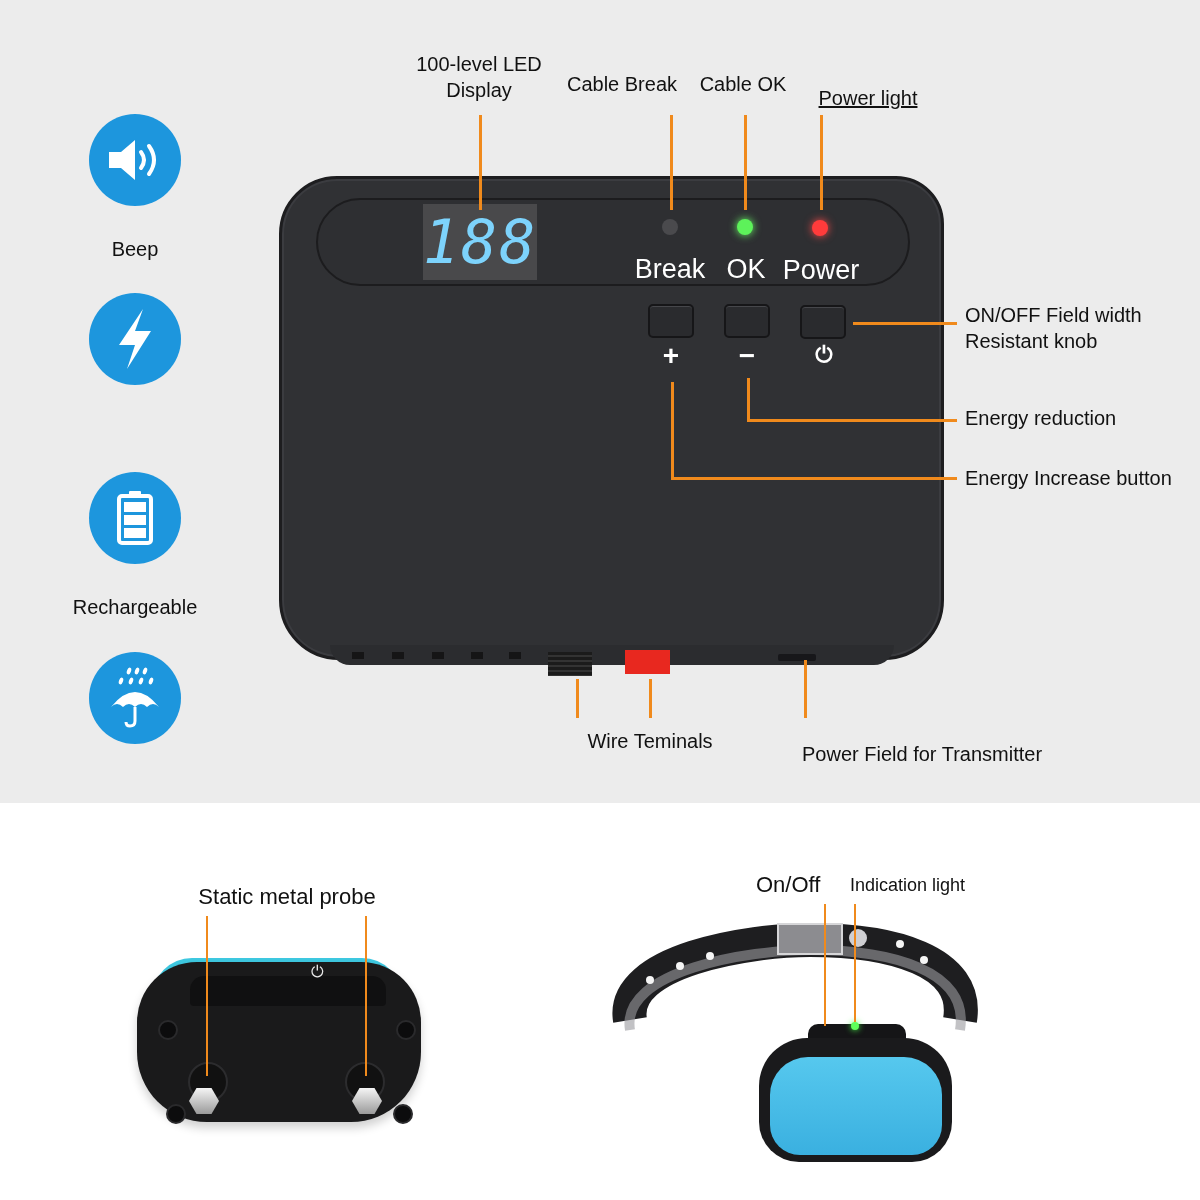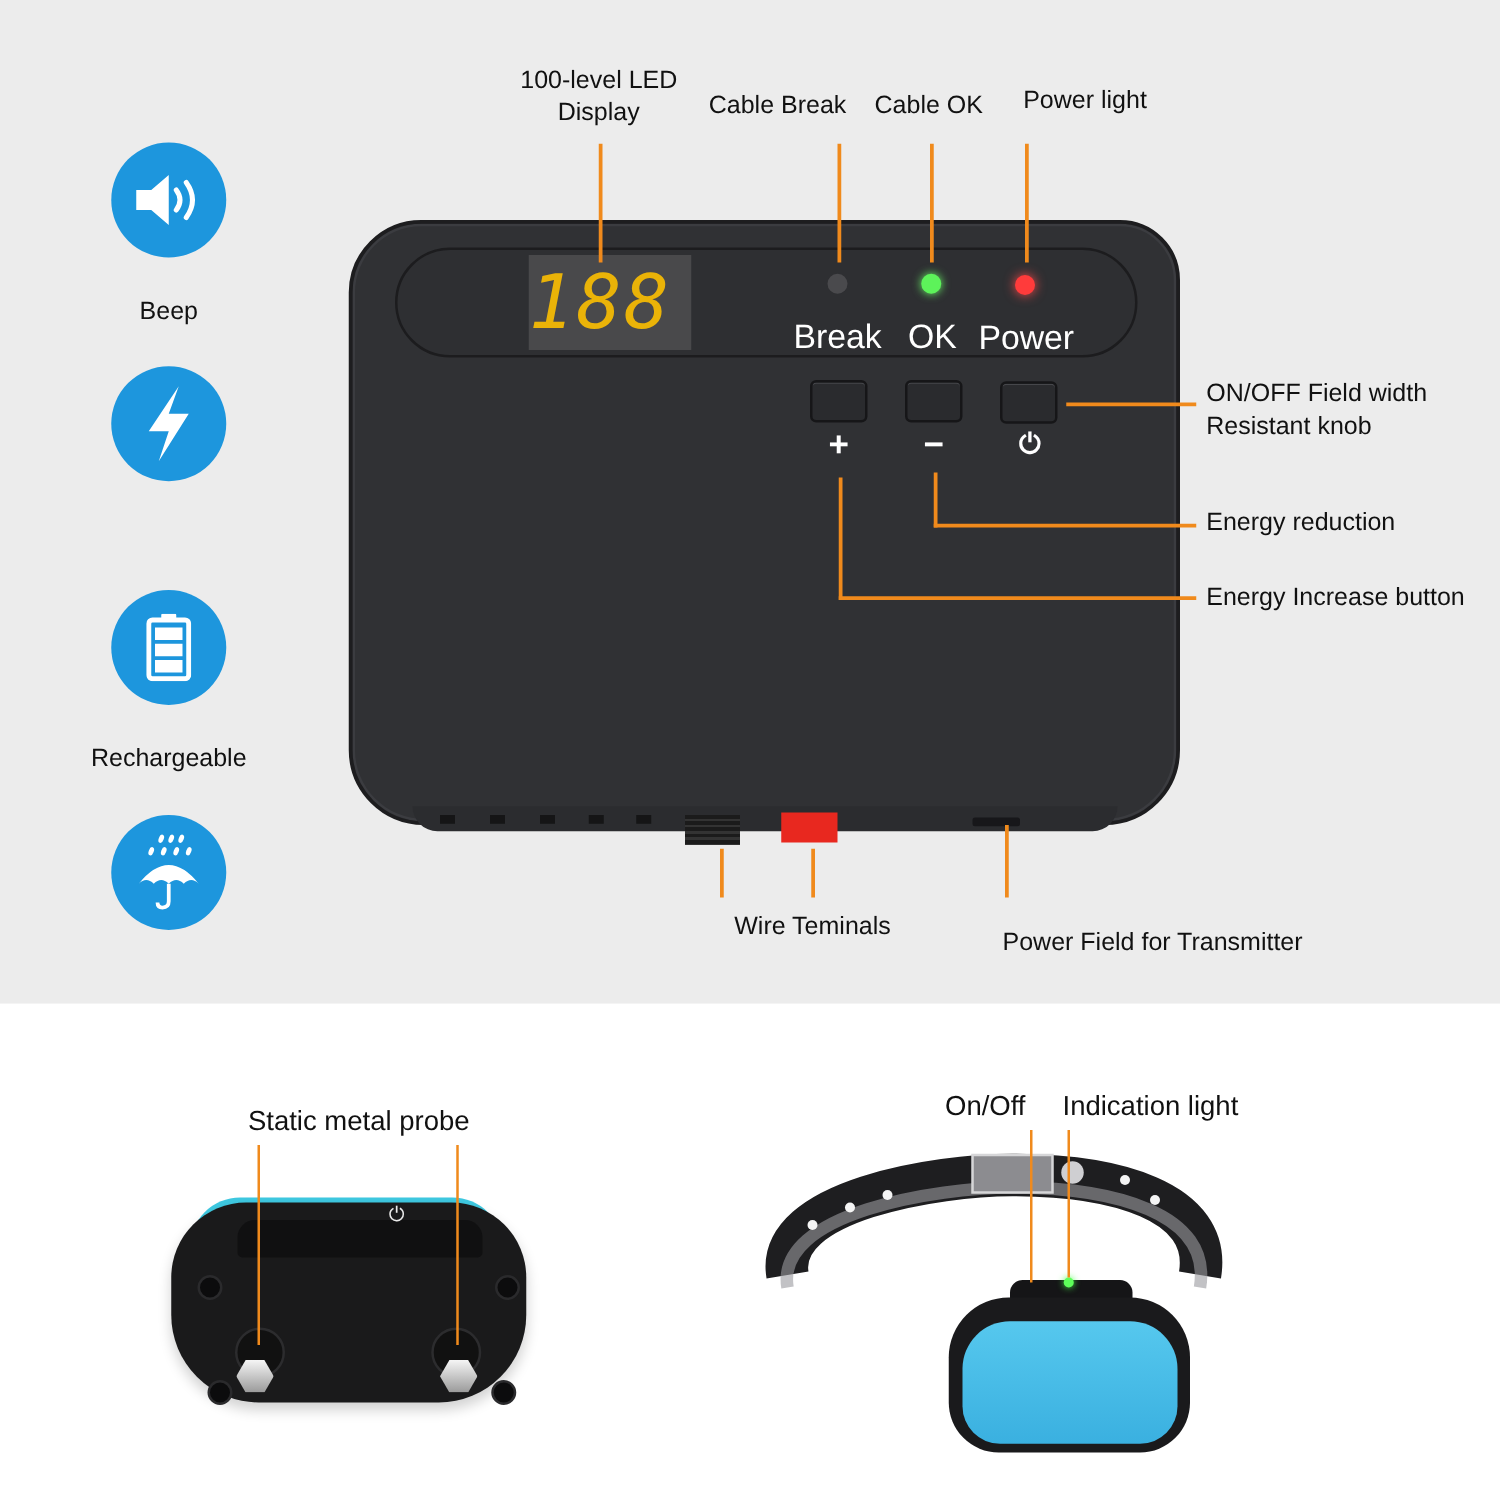--- a/index.html
+++ b/index.html
@@ -14,21 +14,21 @@
   .hl { height: 3px; }
 
   
   .feature { position: absolute; left: 0; width: 270px; text-align: center; }
   .feature .circle { width: 92px; height: 92px; border-radius: 50%; background: #1d96dd; margin: 0 auto; display: flex; align-items: center; justify-content: center; }
   .feature .flabel { margin-top: 32px; font-size: 20px; }
 
   
   .tx-body { position: absolute; left: 279px; top: 176px; width: 665px; height: 484px; background: #303134; border-radius: 58px 48px 60px 60px; border: 3px solid #1d1d1f; box-shadow: inset 0 0 0 2px #3b3c40; }
   .tx-strip { position: absolute; left: 316px; top: 198px; width: 594px; height: 88px; border: 2px solid #1c1c1e; border-radius: 44px; background: #2e2f32; }
-  .led-box { position: absolute; left: 423px; top: 204px; width: 130px; height: 76px; background: #49494b; color: #eab308; font-family: "DejaVu Sans Mono", monospace; font-size: 60px; font-style: italic; line-height: 76px; letter-spacing: 2px; }
+  .led-box { position: absolute; left: 423px; top: 204px; width: 114px; height: 76px; background: #49494b; color: #7dd3fc; font-family: "DejaVu Sans Mono", monospace; font-size: 60px; font-style: italic; line-height: 76px; text-align: center; letter-spacing: 2px; }
   .indicator { position: absolute; width: 16px; height: 16px; border-radius: 50%; }
   .ind-label { position: absolute; color: #ffffff; font-size: 27px; transform: translateX(-50%); }
   .tx-btn { position: absolute; width: 46px; height: 34px; border-radius: 5px; background: #2a2b2e; border: 2px solid #161618; box-shadow: inset 0 1px 0 #46474b; }
   .btn-sym { position: absolute; color: #ffffff; font-size: 28px; font-weight: bold; transform: translateX(-50%); }
   .vent { position: absolute; width: 12px; height: 7px; background: #151516; top: 652px; }
   .tx-bottom { position: absolute; left: 330px; top: 645px; width: 564px; height: 20px; background: #2b2c2f; border-radius: 0 0 30px 30px; }
   .terminal-black { position: absolute; left: 548px; top: 652px; width: 44px; height: 24px; background: repeating-linear-gradient(#1b1b1b 0 3px, #333 3px 5px); }
   .terminal-red { position: absolute; left: 625px; top: 650px; width: 45px; height: 24px; background: #e8281f; }
   .port { position: absolute; left: 778px; top: 654px; width: 38px; height: 7px; background: #17171a; border-radius: 2px; }
 
@@ -103,21 +103,21 @@
     </svg>
   </div>
 </div>
 
 <div class="lbl center" style="left:479px; top:51px; text-align:center;">
   <div>100-level LED</div>
   <div>Display</div>
 </div>
 <div class="lbl center" style="left:622px; top:71px;">Cable Break</div>
 <div class="lbl center" style="left:743px; top:71px;">Cable OK</div>
-<div class="lbl center" style="left:868px; top:67px;">Power light</div>
+<div class="lbl center" style="left:868px; top:85px;text-decoration:underline;">Power light</div>
 
 <div class="lbl" style="left:965px; top:302px;">
   <div>ON/OFF Field width</div>
   <div>Resistant knob</div>
 </div>
 <div class="lbl" style="left:965px; top:405px;">Energy reduction</div>
 <div class="lbl" style="left:965px; top:465px;text-align:center;">Energy Increase button</div>
 <div class="lbl center" style="left:650px; top:728px;">Wire Teminals</div>
 <div class="lbl" style="left:802px; top:741px;">Power Field for Transmitter</div>
 
@@ -172,21 +172,21 @@
 <div class="screw" style="left:166px; top:1104px;"></div>
 <div class="screw" style="left:393px; top:1104px;"></div>
 <div class="probe-base" style="left:188px; top:1062px;"></div>
 <div class="probe-base" style="left:345px; top:1062px;"></div>
 <div class="probe-nut" style="left:189px; top:1088px;"></div>
 <div class="probe-nut" style="left:352px; top:1088px;"></div>
 <div class="orange vl" style="left:206px; top:916px; height:160px; width:2px;"></div>
 <div class="orange vl" style="left:365px; top:916px; height:160px; width:2px;"></div>
 
 <div class="lbl" style="left:756px; top:872px; font-size:22px;">On/Off</div>
-<div class="lbl" style="left:850px; top:872px; font-size:22px;">Indication light</div>
+<div class="lbl" style="left:850px; top:872px; font-size:18px;">Indication light</div>
 
 <svg class="strap-svg" width="380" height="180" viewBox="0 0 380 180">
   <path d="M20 120 C10 60 140 40 200 40 C280 40 360 60 350 120" stroke="#1e1e20" stroke-width="34" fill="none"></path>
   <path d="M20 130 C10 70 140 50 200 50 C280 50 360 70 350 130" stroke="#9a9a9e" stroke-width="10" fill="none" opacity="0.6"></path>
   <rect x="168" y="24" width="64" height="30" fill="#8c8c90" stroke="#d6d6d8" stroke-width="2"></rect>
   <circle cx="248" cy="38" r="9" fill="#cfcfd2"></circle>
   <circle cx="290" cy="44" r="4" fill="#f5f5f5"></circle>
   <circle cx="314" cy="60" r="4" fill="#f5f5f5"></circle>
   <circle cx="40" cy="80" r="4" fill="#f5f5f5"></circle>
   <circle cx="70" cy="66" r="4" fill="#f5f5f5"></circle>

